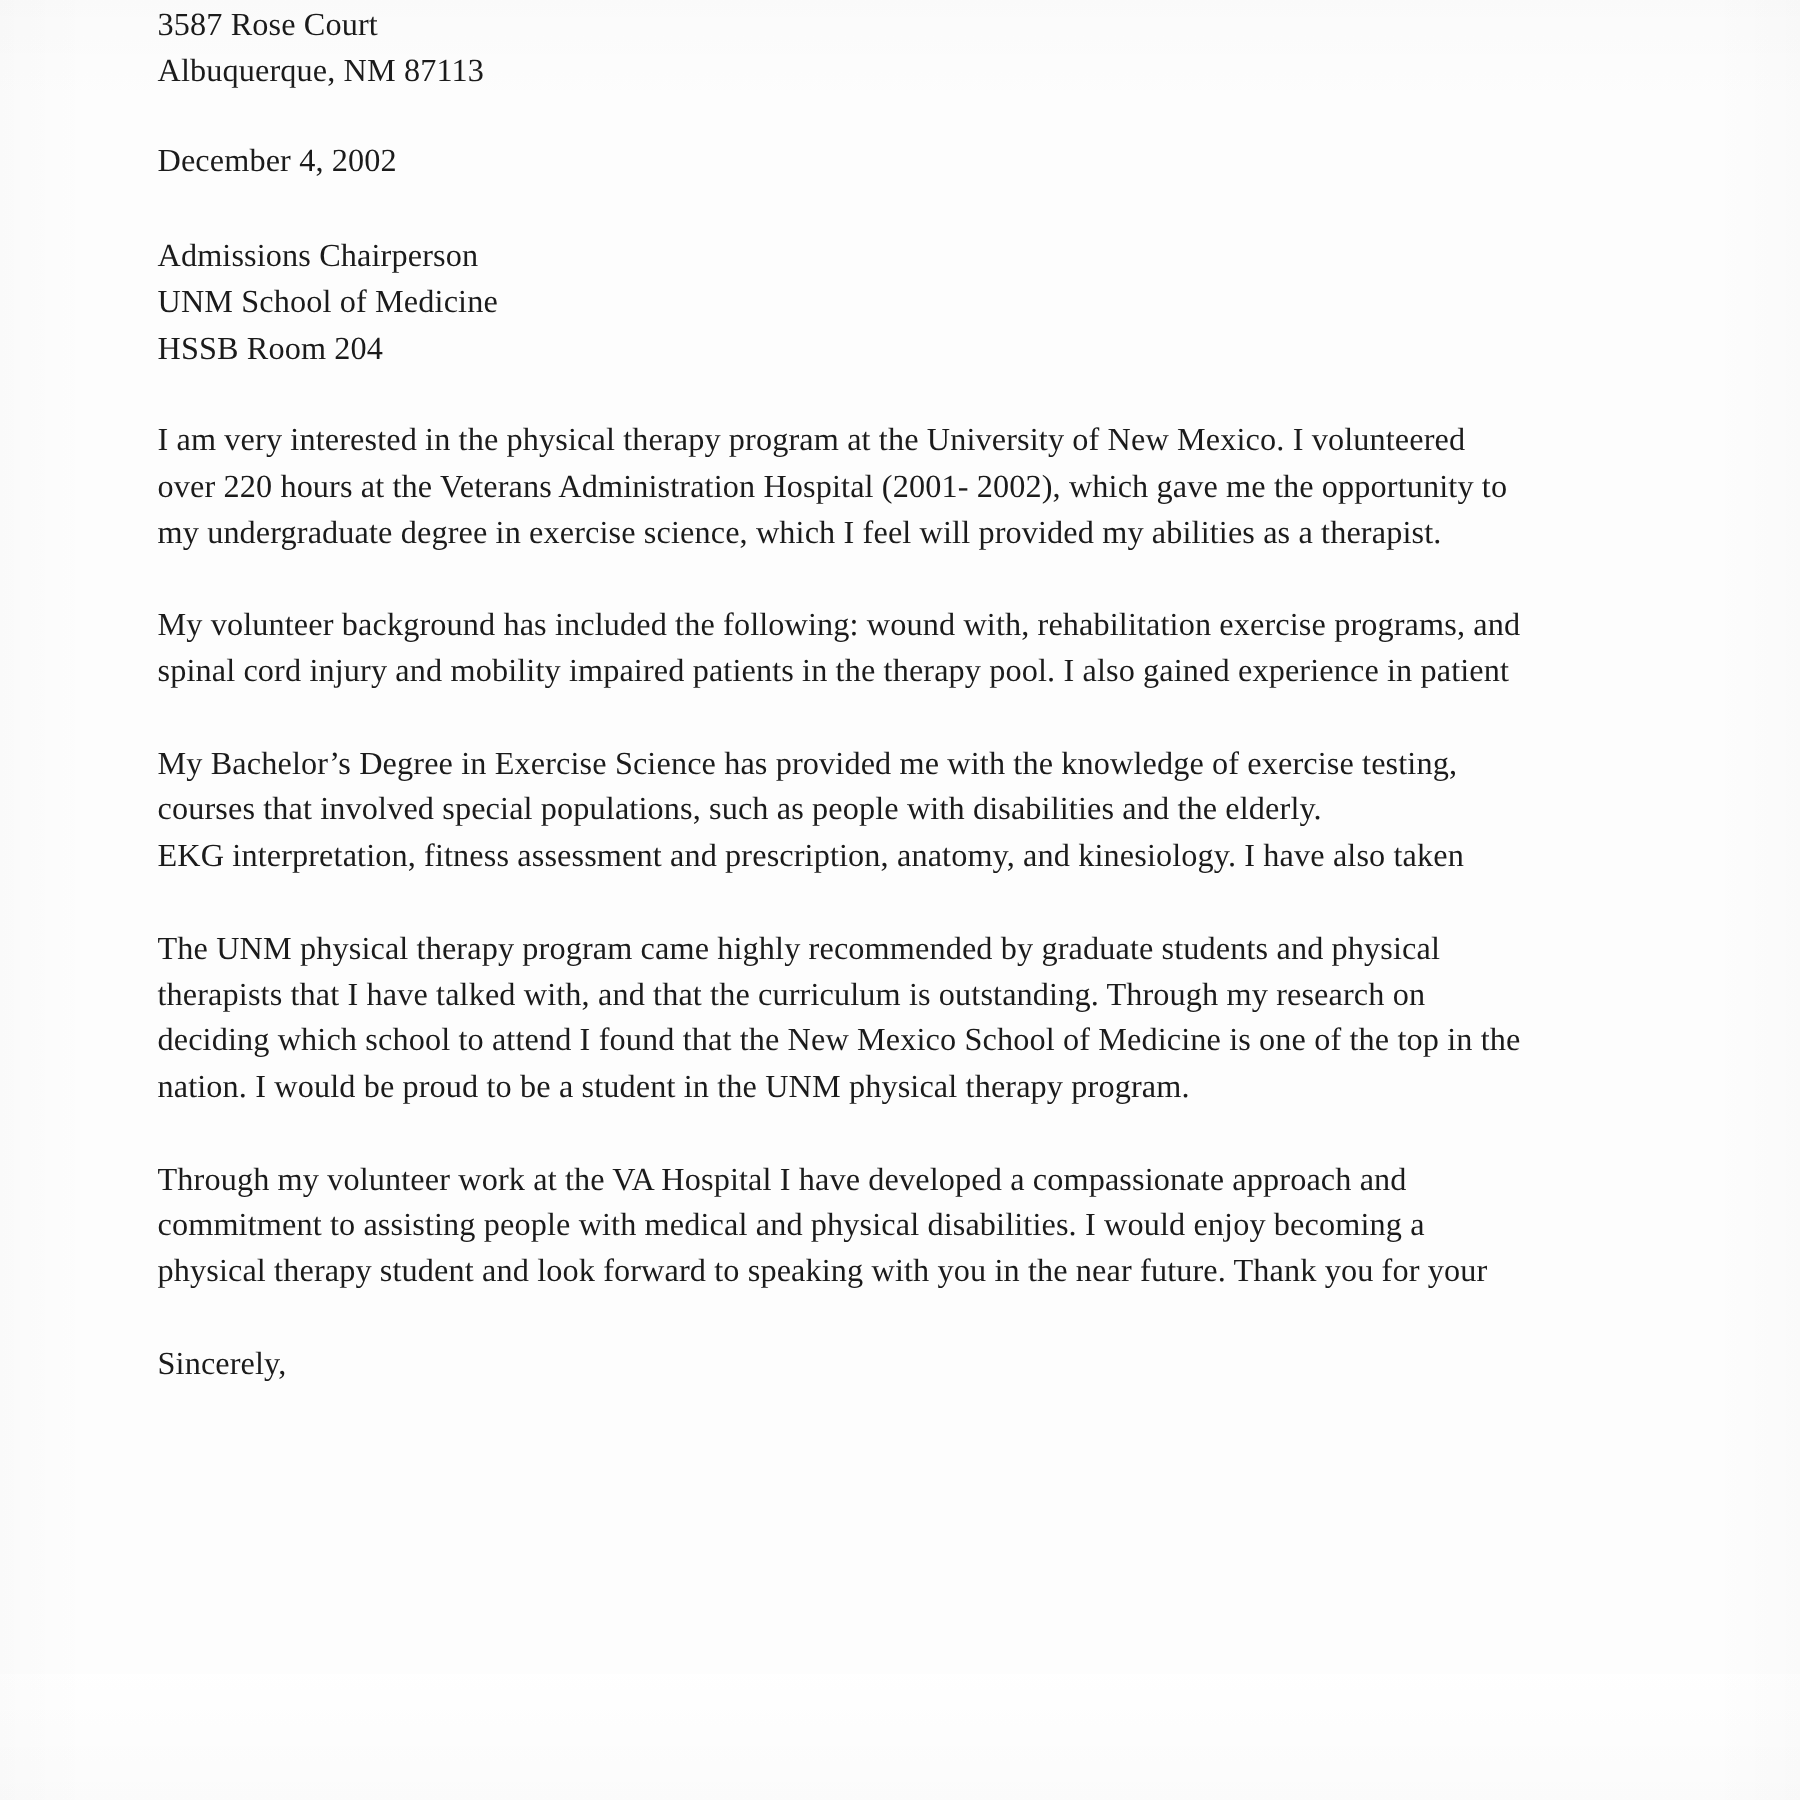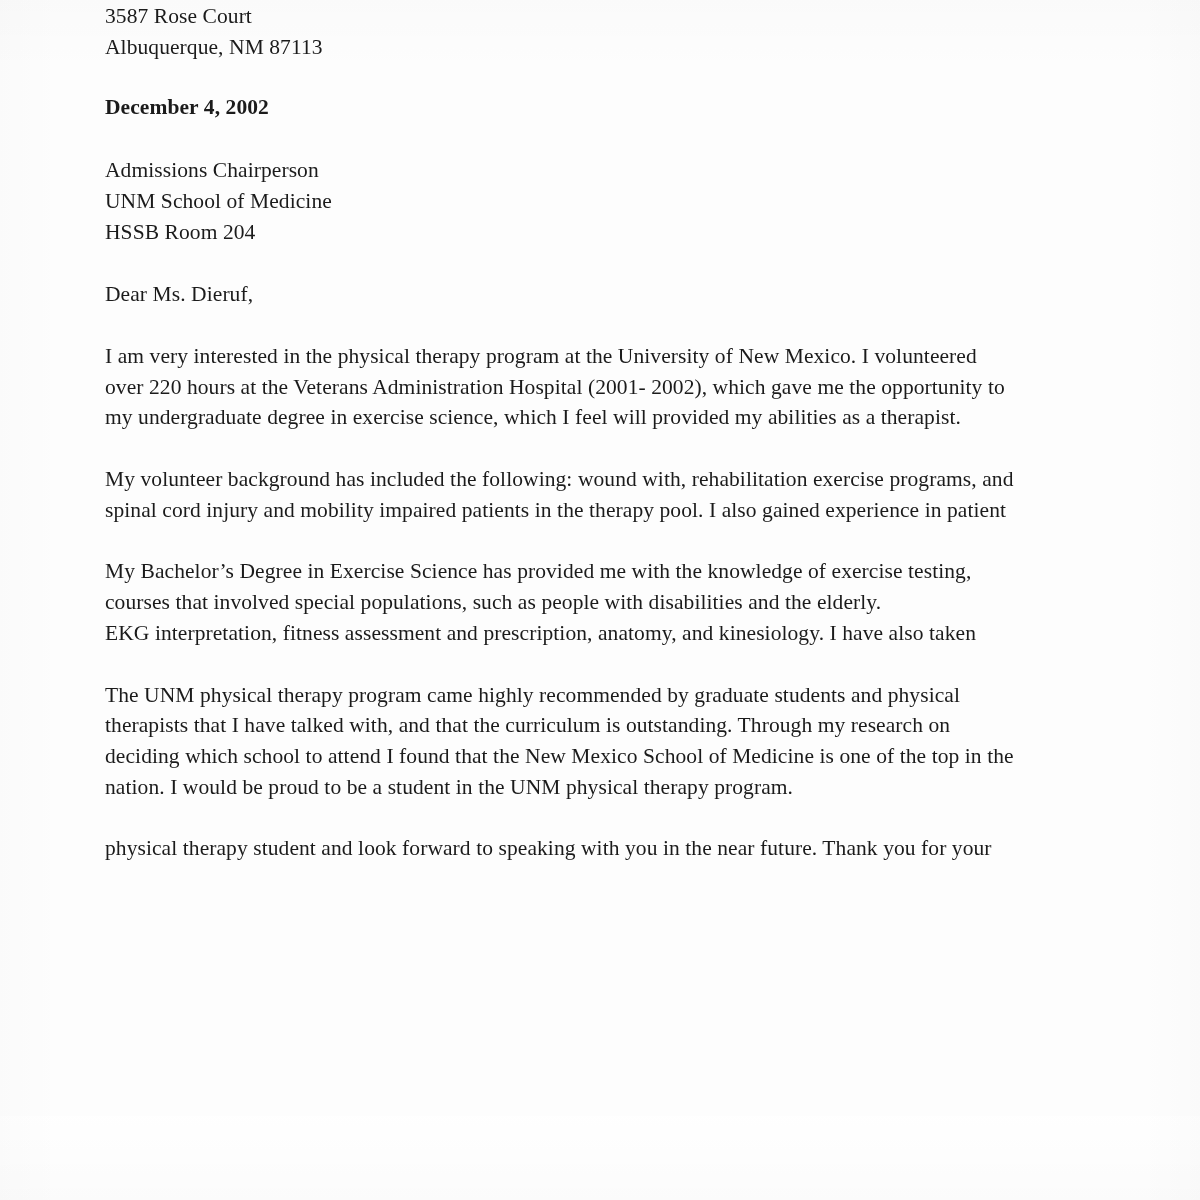--- a/index.html
+++ b/index.html
@@ -49,21 +49,21 @@
     margin: 0;
   }
 
   .line {
     white-space: pre-wrap;
     display: block;
   }
 
   
   .sender-address { padding-top: 1px; }
-  .date-block     { padding-top: 30px; font-weight: bold; }
+  .date-block     { padding-top: 30px; }
   .recipient      { padding-top: 32px; }
   .salutation     { padding-top: 32px; }
   .para           { padding-top: 31px; }
   .closing        { padding-top: 31px; }
 </style>
 </head>
 <body>
 
 <div id="page">
 
@@ -79,23 +79,20 @@
     <div class="block date-block">
       <span class="line">December 4, 2002</span>
     </div>
 
     <div class="block recipient">
       <span class="line">Admissions Chairperson</span>
       <span class="line">UNM School of Medicine</span>
       <span class="line">HSSB Room 204</span>
     </div>
 
-    <div class="block salutation">
-      <span class="line">Dear Ms. Dieruf,</span>
-    </div>
 
     <div class="block para">
       <span class="line">I am very interested in the physical therapy program at the University of New Mexico. I volunteered</span>
       <span class="line">over 220 hours at the Veterans Administration Hospital (2001- 2002), which gave me the opportunity to</span>
       <span class="line">my undergraduate degree in exercise science, which I feel will provided my abilities as a therapist.</span>
     </div>
 
     <div class="block para">
       <span class="line">My volunteer background has included the following: wound with, rehabilitation exercise programs, and</span>
       <span class="line">spinal cord injury and mobility impaired patients in the therapy pool. I also gained experience in patient</span>
@@ -108,18 +105,23 @@
     </div>
 
     <div class="block para">
       <span class="line">The UNM physical therapy program came highly recommended by graduate students and physical</span>
       <span class="line">therapists that I have talked with, and that the curriculum is outstanding. Through my research on</span>
       <span class="line">deciding which school to attend I found that the New Mexico School of Medicine is one of the top in the</span>
       <span class="line">nation. I would be proud to be a student in the UNM physical therapy program.</span>
     </div>
 
     <div class="block para">
+      <span class="line">Through my volunteer work at the VA Hospital I have developed a compassionate approach and</span>
+      <span class="line">commitment to assisting people with medical and physical disabilities. I would enjoy becoming a</span>
       <span class="line">physical therapy student and look forward to speaking with you in the near future. Thank you for your</span>
     </div>
 
+    <div class="block closing">
+      <span class="line">Sincerely,</span>
+    </div>
 
   </div>
 </div>
 
 </body></html>

